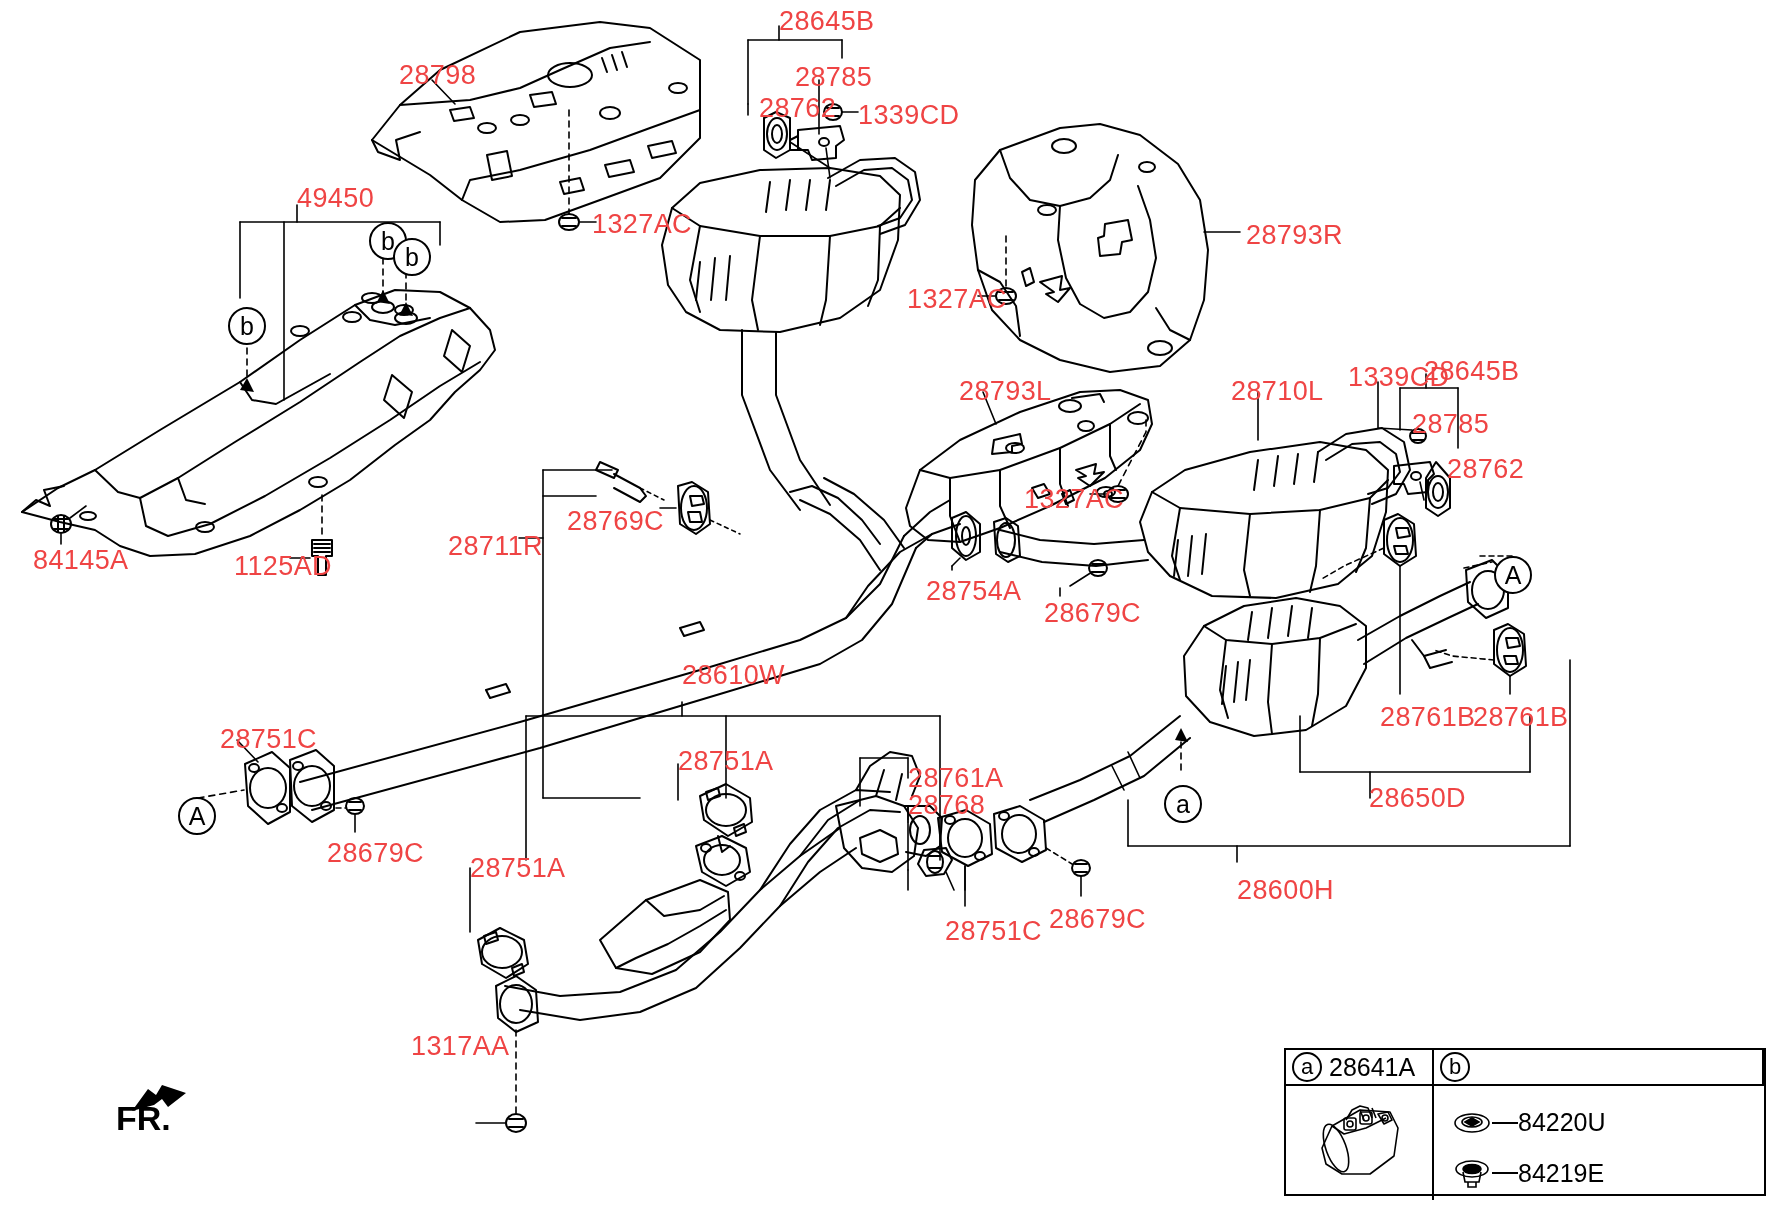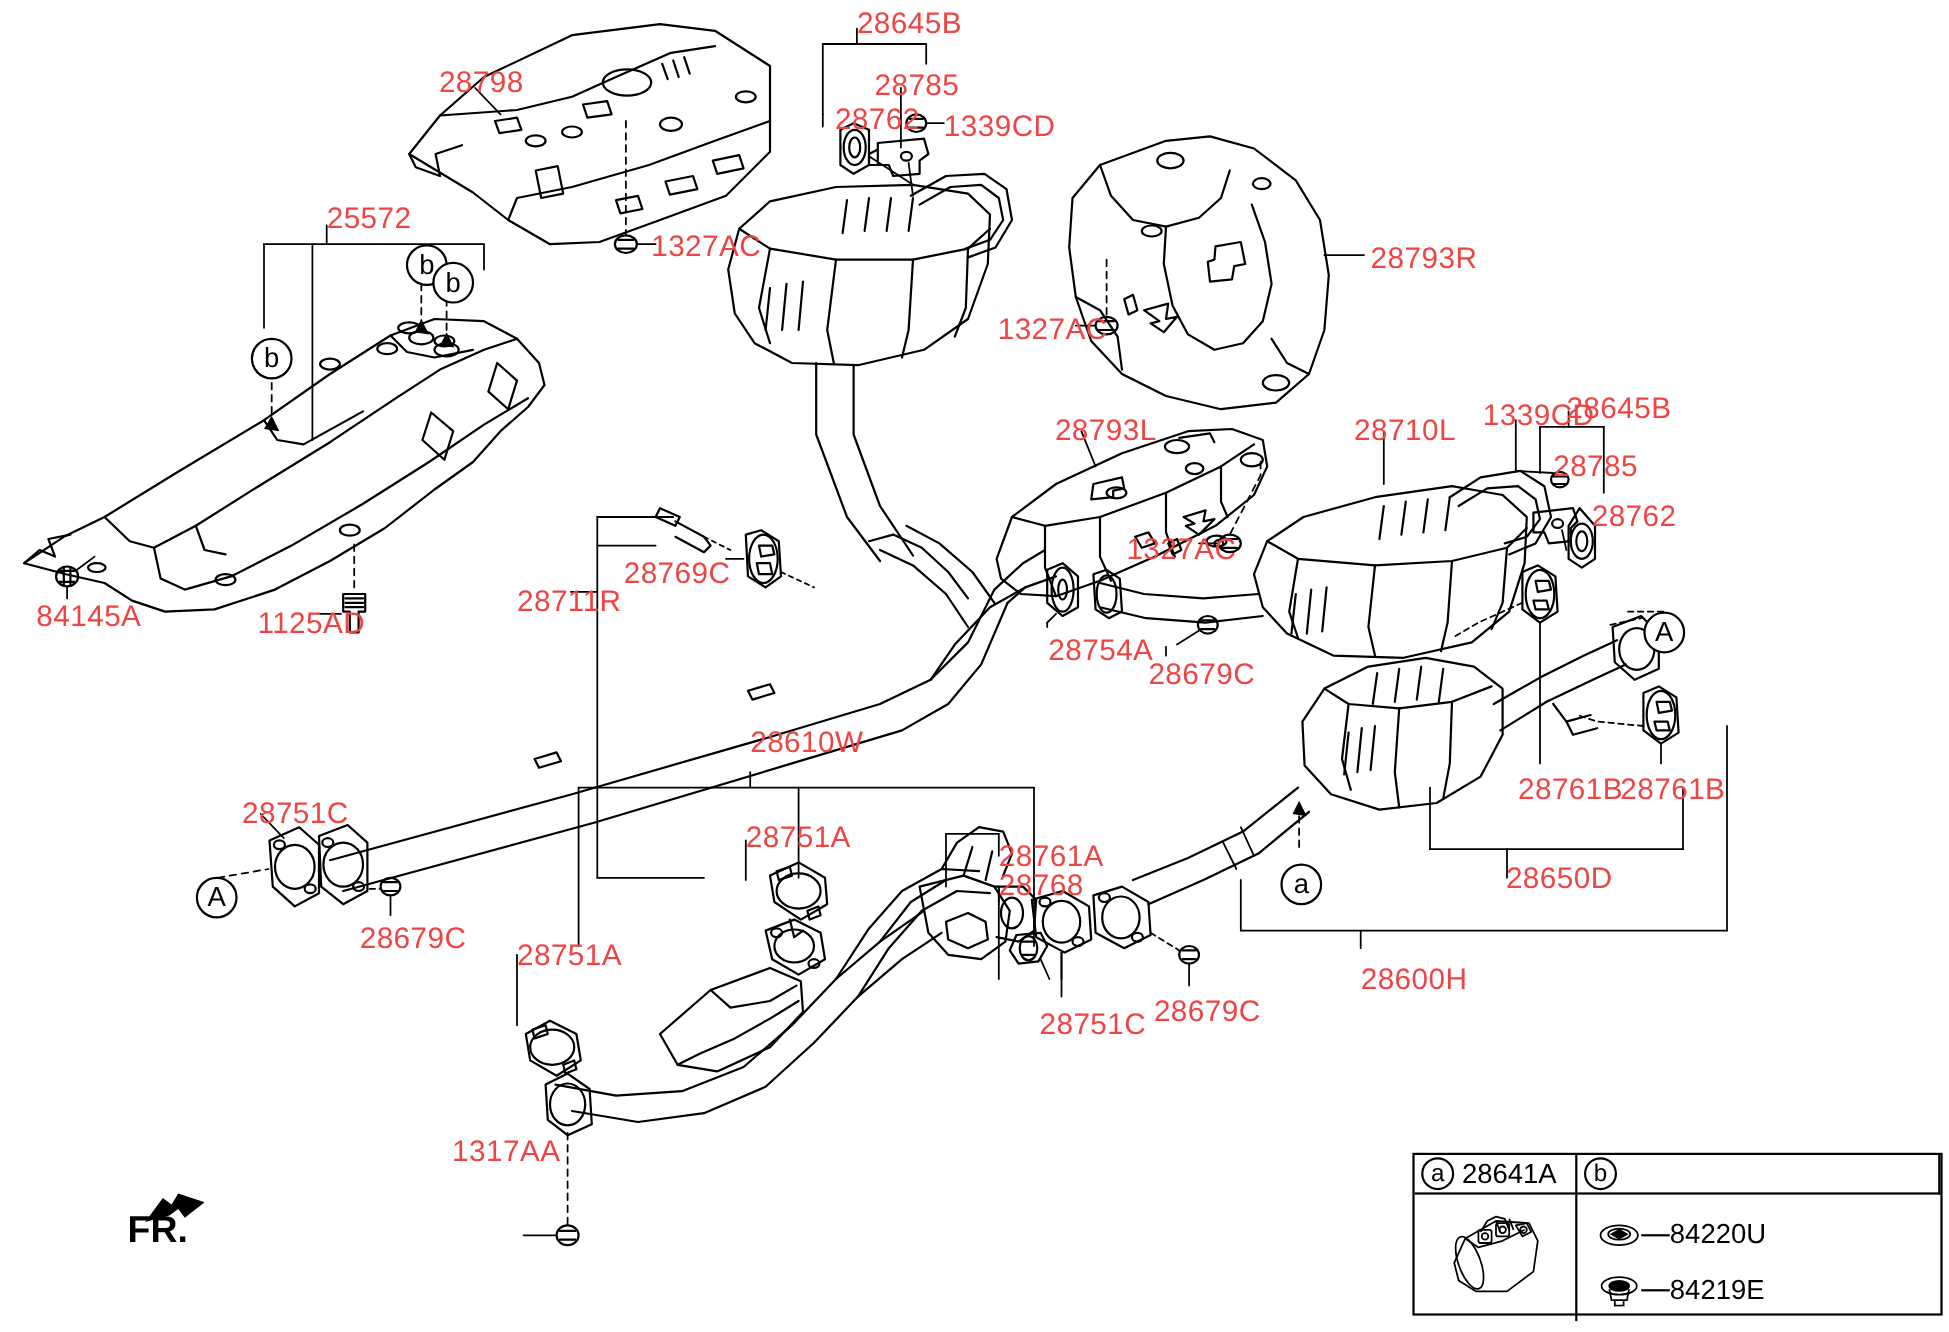--- a/index.html
+++ b/index.html
@@ -495,43 +495,43 @@
     </g>
   </svg>
 
   <div class="fr-text" style="left:116px; top:1099px;">FR.</div>
   <svg style="position:absolute; left:128px; top:1083px; width:62px; height:34px;" viewBox="0 0 62 34">
     <path d="M4,28 L20,6 L28,12 L34,2 L58,10 L40,24 L34,16 L26,22 Z" fill="#000"></path>
   </svg>
 
   <div id="callout-layer">
       <div class="lbl" style="left: 399px; top: 62px;">28798</div>
-      <div class="lbl" style="left: 297px; top: 185px;">25572</div>
+      <div class="lbl" style="left: 297px; top: 185px;">49450</div>
       <div class="lbl" style="left: 779px; top: 8px;">28645B</div>
       <div class="lbl" style="left: 795px; top: 64px;">28785</div>
       <div class="lbl" style="left: 759px; top: 95px;">28762</div>
       <div class="lbl" style="left: 858px; top: 102px;">1339CD</div>
       <div class="lbl" style="left: 592px; top: 211px;">1327AC</div>
       <div class="lbl" style="left: 1246px; top: 222px;">28793R</div>
       <div class="lbl" style="left: 907px; top: 286px;">1327AC</div>
       <div class="circ" style="left: 228px; top: 307px;">b</div>
       <div class="circ" style="left: 369px; top: 222px;">b</div>
       <div class="circ" style="left: 393px; top: 238px;">b</div>
       <div class="lbl" style="left: 33px; top: 547px;">84145A</div>
       <div class="lbl" style="left: 215px; top: 553px; margin-left: 19px;">1125AD</div>
-      <div class="lbl" style="left: 470px; top: 533px;">28711R</div>
+      <div class="lbl" style="left: 448px; top: 533px;">28711R</div>
       <div class="lbl" style="left: 567px; top: 508px;">28769C</div>
       <div class="lbl" style="left: 959px; top: 378px;">28793L</div>
       <div class="lbl" style="left: 1231px; top: 378px;">28710L</div>
       <div class="lbl" style="left: 1348px; top: 364px;">1339CD</div>
       <div class="lbl" style="left: 1424px; top: 358px;">28645B</div>
       <div class="lbl" style="left: 1412px; top: 411px;">28785</div>
       <div class="lbl" style="left: 1447px; top: 456px;">28762</div>
       <div class="lbl" style="left: 1024px; top: 486px;">1327AC</div>
-      <div class="lbl" style="left: 926px; top: 578px; margin-left: 27px;">28754A</div>
+      <div class="lbl" style="left: 926px; top: 578px;">28754A</div>
       <div class="lbl" style="left: 1044px; top: 600px;">28679C</div>
       <div class="circ" style="left: 1494px; top: 556px;">A</div>
       <div class="lbl" style="left: 1380px; top: 704px;">28761B</div>
       <div class="lbl" style="left: 1473px; top: 704px;">28761B</div>
       <div class="lbl" style="left: 1369px; top: 785px;">28650D</div>
       <div class="circ" style="left: 1164px; top: 785px;">a</div>
       <div class="lbl" style="left: 1237px; top: 877px;">28600H</div>
       <div class="lbl" style="left: 220px; top: 726px;">28751C</div>
       <div class="circ" style="left: 178px; top: 797px;">A</div>
       <div class="lbl" style="left: 327px; top: 840px;">28679C</div>

